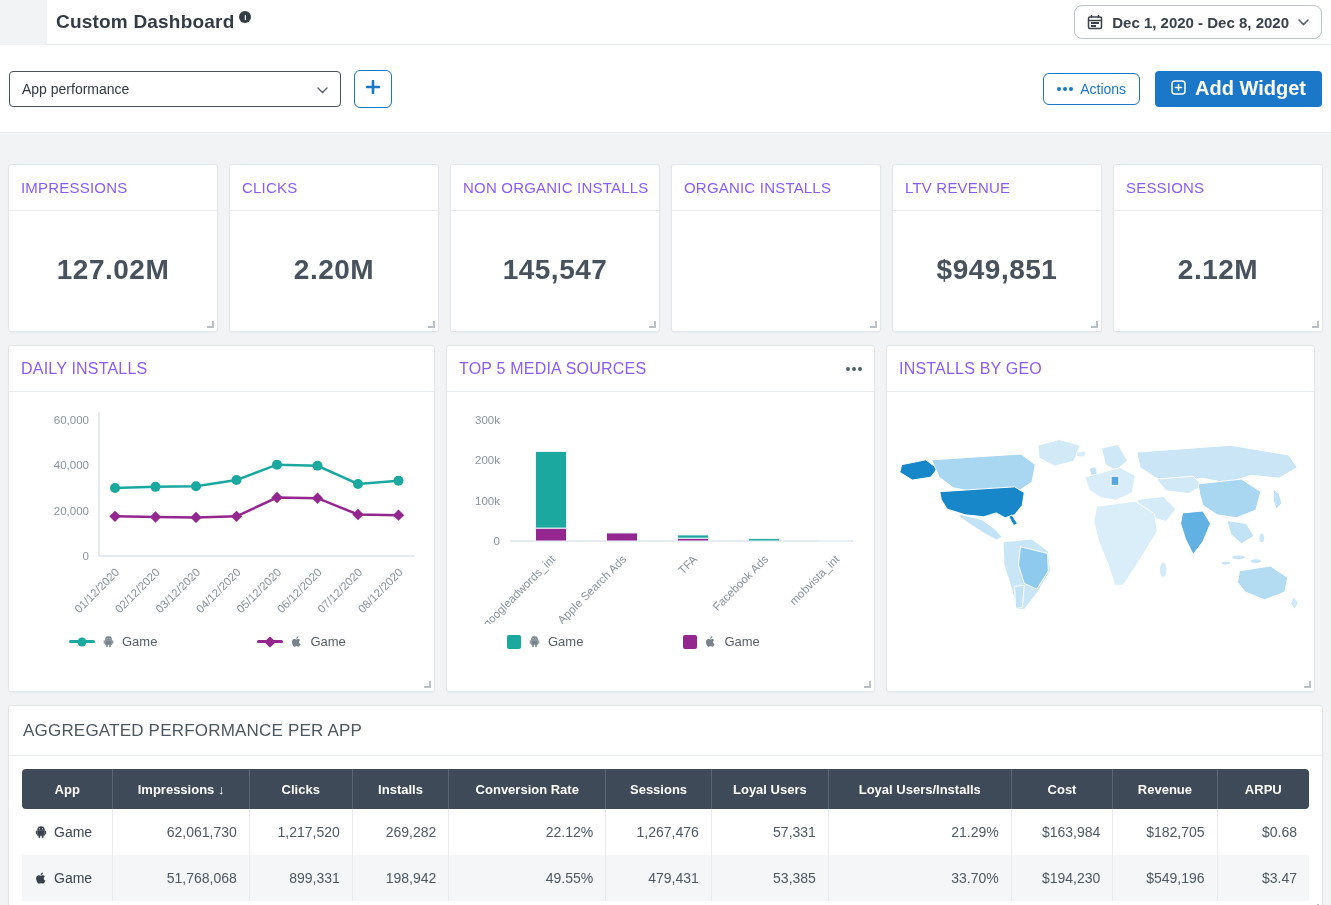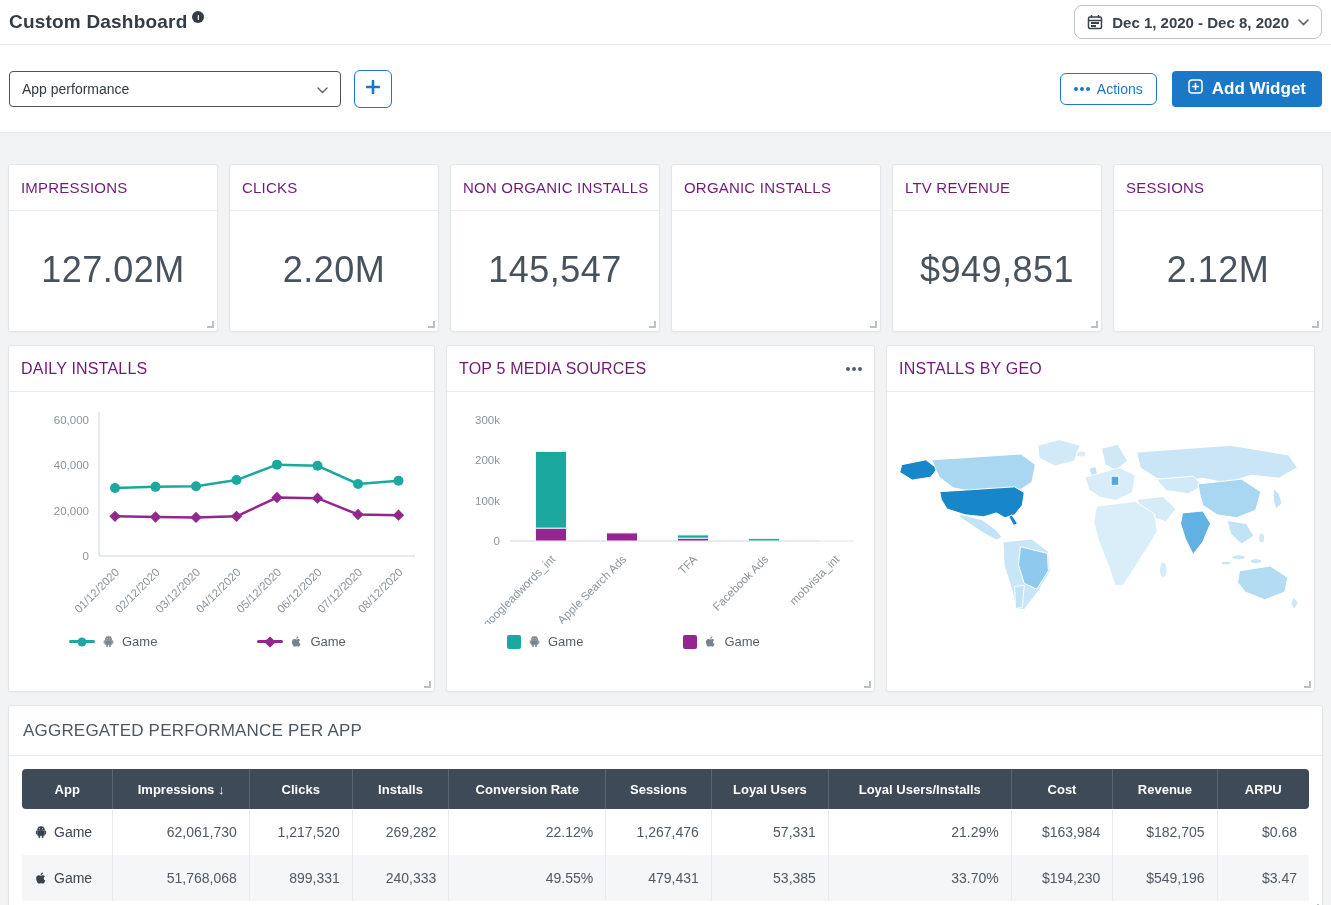--- a/index.html
+++ b/index.html
@@ -1,21 +1,21 @@
 <!DOCTYPE html>
 <html><head>
 <meta charset="utf-8">
 <style>
   * { box-sizing: border-box; margin: 0; padding: 0; }
   html,body { width:1331px; height:905px; overflow:hidden;
     font-family:"Liberation Sans", sans-serif; background:#f1f3f5; color:#49535e; }
 
   
   .topbar{ height:45px; background:#fff; border-bottom:1px solid #e5e8ea;
-    display:flex; align-items:center; justify-content:space-between; padding:0 9px; }
+    display:flex; align-items:center; justify-content:space-between; padding:0 9px;margin-left:47px; }
   .title-wrap{ display:flex; align-items:flex-start; }
   .page-title{ font-size:19px; font-weight:700; color:#333b44; letter-spacing:.2px; }
   .info-dot{ width:12px; height:12px; border-radius:50%; background:#333b44; color:#fff;
     font-size:8px; font-weight:700; display:flex; align-items:center; justify-content:center;
     margin:0 0 0 5px; cursor:pointer; }
   .date-picker{ height:34px; background:#fff; border:1px solid #bcc3c9; border-radius:8px;
     display:flex; align-items:center; gap:9px; padding:0 12px; font-size:15px; font-weight:600;
     color:#39424b; cursor:pointer; }
   .date-picker svg{ display:block; }
 
@@ -28,37 +28,37 @@
   .plus-btn{ width:38px; height:38px; margin-left:13px; border:1px solid #1b78c8; border-radius:6px;
     background:#fff; display:flex; align-items:center; justify-content:center; cursor:pointer; }
   .toolbar-right{ margin-left:auto; display:flex; align-items:center; gap:15px; }
   .actions-btn{ height:32px; border:1px solid #1b78c8; border-radius:6px; background:#fff;
     color:#1b78c8; font-size:14px; padding:0 13px; display:flex; align-items:center; gap:7px;
     cursor:pointer; font-family:inherit; }
   .dots{ display:flex; gap:2px; }
   .dots i{ width:4px; height:4px; border-radius:50%; background:currentColor; display:block; }
   .widget-dots i{ width:4px; height:4px; background:#555f69; }
   .add-widget-btn{ height:36px; background:#1b78c8; border:none; border-radius:4px; color:#fff;
-    font-size:17px; font-weight:600; padding:0 16px; display:flex; align-items:center; gap:9px;
+    font-size:20px; font-weight:600; padding:0 16px; display:flex; align-items:center; gap:9px;
     cursor:pointer; font-family:inherit; }
 
   
   .page{ padding:31px 8px 0 8px; }
   .card{ background:#fff; border:1px solid #e4e7ea; border-radius:3px; position:relative;
     box-shadow:0 1px 2px rgba(40,50,60,.04); }
   .resize-corner{ position:absolute; right:3px; bottom:3px; width:7px; height:7px;
     border-right:2px solid #b9c0c7; border-bottom:2px solid #b9c0c7; cursor:nwse-resize; }
 
   .kpi-row{ display:flex; gap:11px; margin-bottom:13px; }
   .kpi-card{ flex:1; height:168px; min-width:0; }
   .card-head{ height:46px; border-bottom:1px solid #eaedf0; display:flex; align-items:center;
-    justify-content:space-between; padding:0 12px; font-size:15px; color:#701a75;
+    justify-content:space-between; padding:0 12px; font-size:15px; color:#8b5cf6;
     letter-spacing:.2px; white-space:nowrap; overflow:hidden; }
   .kpi-value{ height:118px; display:flex; align-items:center; justify-content:center;
-    font-size:36px; font-weight:400; color:#47525d; letter-spacing:.5px; }
+    font-size:28px; font-weight:700; color:#47525d; letter-spacing:.5px; }
 
   .charts-row{ display:flex; gap:11px; margin-bottom:13px; }
   .chart-widget{ height:347px; }
   .w-daily{ width:427px; } .w-top5{ width:429px; } .w-geo{ width:429px; }
   .widget-head{ font-size:16px; }
   .widget-body{ padding:4px 8px 0 8px; position:relative; }
   svg text.tick{ fill:#8a949d; font-size:11.5px; font-family:"Liberation Sans",sans-serif; }
   .axis{ stroke:#c9d6e2; stroke-width:1; }
 
   .legend{ display:flex; align-items:center; gap:100px; margin:6px 0 0 52px;
@@ -429,21 +429,21 @@
                   <span class="plat-icon">
                     <svg width="14" height="14" viewBox="0 0 24 24" fill="currentColor">
                       <path d="M16.7 12.8c0-2.4 2-3.6 2.1-3.7-1.1-1.7-2.9-1.9-3.5-1.9-1.5-.2-2.9.9-3.7.9-.8 0-1.9-.9-3.2-.9-1.6 0-3.1 1-4 2.4-1.7 2.9-.4 7.2 1.2 9.6.8 1.2 1.8 2.5 3.1 2.4 1.2 0 1.7-.8 3.2-.8 1.5 0 1.9.8 3.2.8 1.3 0 2.2-1.2 3-2.4.9-1.4 1.3-2.7 1.3-2.8-.1 0-2.7-1-2.7-3.6zM14.4 5.6c.7-.8 1.1-1.9 1-3.1-1 0-2.2.7-2.9 1.5-.6.7-1.2 1.9-1 3 1.1.1 2.2-.6 2.9-1.4z"></path>
                     </svg>
                   </span>
                   <span>Game</span>
                 </span>
               </td>
               <td>51,768,068</td>
               <td>899,331</td>
-              <td>240,333</td>
+              <td>198,942</td>
               <td>49.55%</td>
               <td>479,431</td>
               <td>53,385</td>
               <td>33.70%</td>
               <td>$194,230</td>
               <td>$549,196</td>
               <td>$3.47</td>
             </tr>
           </tbody>
       </table>

